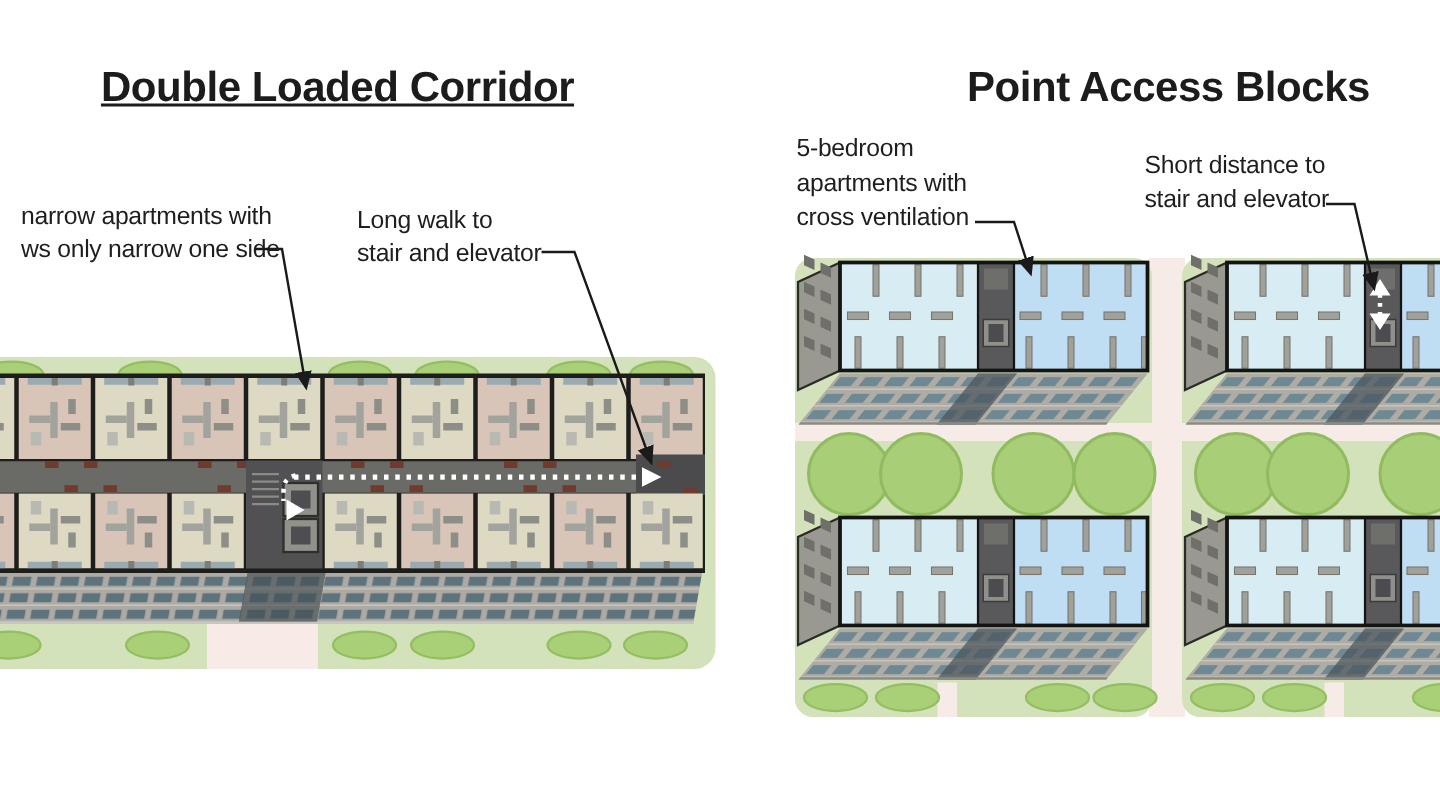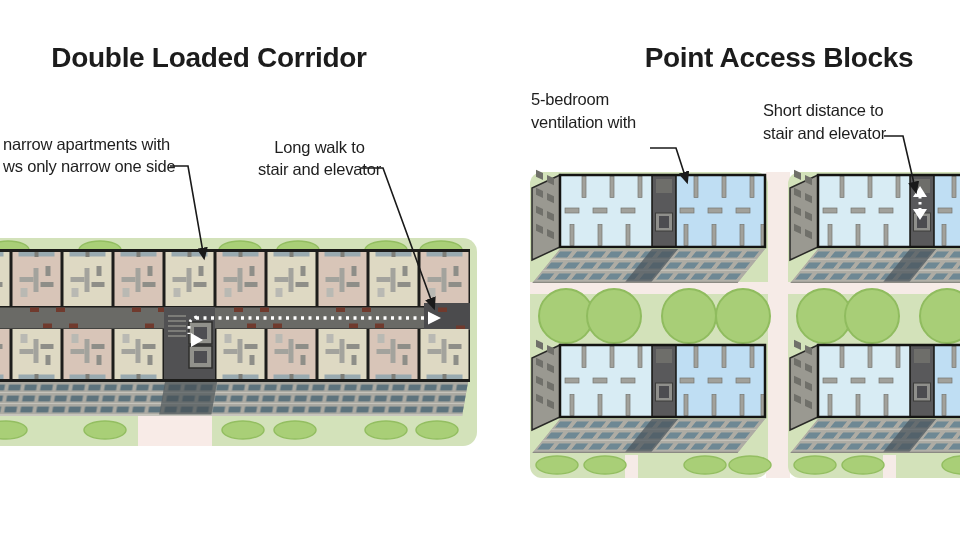--- a/index.html
+++ b/index.html
@@ -1,27 +1,27 @@
 <!DOCTYPE html>
 <html><head>
 <meta charset="utf-8">
 <style>
   html,body{margin:0;padding:0;background:#ffffff;}
   #page{position:relative;width:960px;height:540px;overflow:hidden;background:#fff;
         font-family:"Liberation Sans","DejaVu Sans",sans-serif;}
   #art{position:absolute;left:0;top:0;}
   .title{position:absolute;font-weight:bold;font-size:28px;letter-spacing:-0.3px;
          color:#1c1c1c;text-align:center;white-space:nowrap;}
-  #title-left{left:0;top:42px;width:418px;}
+  #title-left{left:16px;top:42px;width:418px;text-decoration:underline;}
   #title-right{left:558px;top:42px;width:442px;}
   .callout{position:absolute;font-size:16.5px;line-height:22px;color:#1e1e1e;
            letter-spacing:-0.2px;white-space:nowrap;}
   .callout span{display:block;}
-  #label-narrow{left:3px;top:133px;}
-  #label-longwalk{left:258px;top:136px;text-align:center;}
+  #label-narrow{left:14px;top:133px;}
+  #label-longwalk{left:238px;top:136px;}
   #label-bedroom{left:531px;top:88px;line-height:23px;}
   #label-short{left:763px;top:99px;line-height:23px;}
 </style>
 </head>
 <body>
 
 <div id="page">
 
 <svg id="art" width="960" height="540" viewBox="0 0 960 540">
   <defs>
@@ -299,21 +299,22 @@
   <span>ws only narrow one side</span>
 </div>
 
 <div id="label-longwalk" class="callout">
   <span>Long walk to</span>
   <span>stair and elevator</span>
 </div>
 
 <div id="label-bedroom" class="callout">
   <span>5-bedroom</span>
-  <span>ventilation with</span>
+  <span>apartments with</span>
+  <span>cross ventilation</span>
 </div>
 
 <div id="label-short" class="callout">
   <span>Short distance to</span>
   <span>stair and elevator</span>
 </div>
 
 </div>
 
 </body></html>

